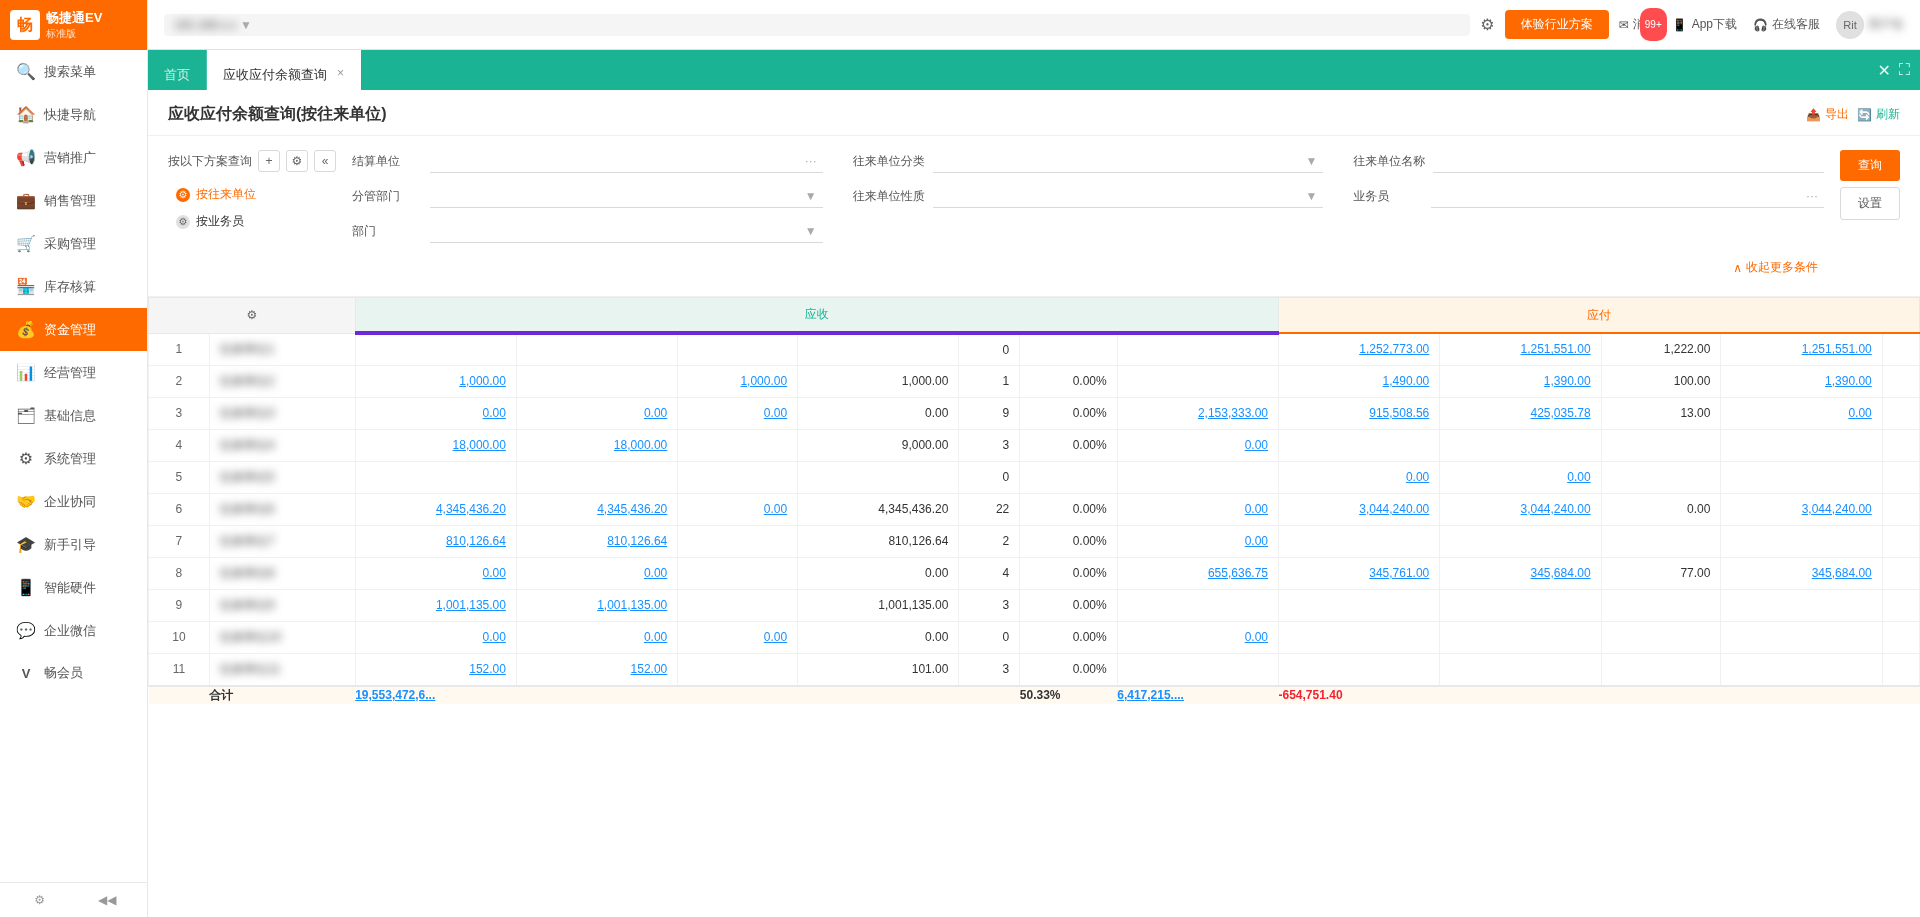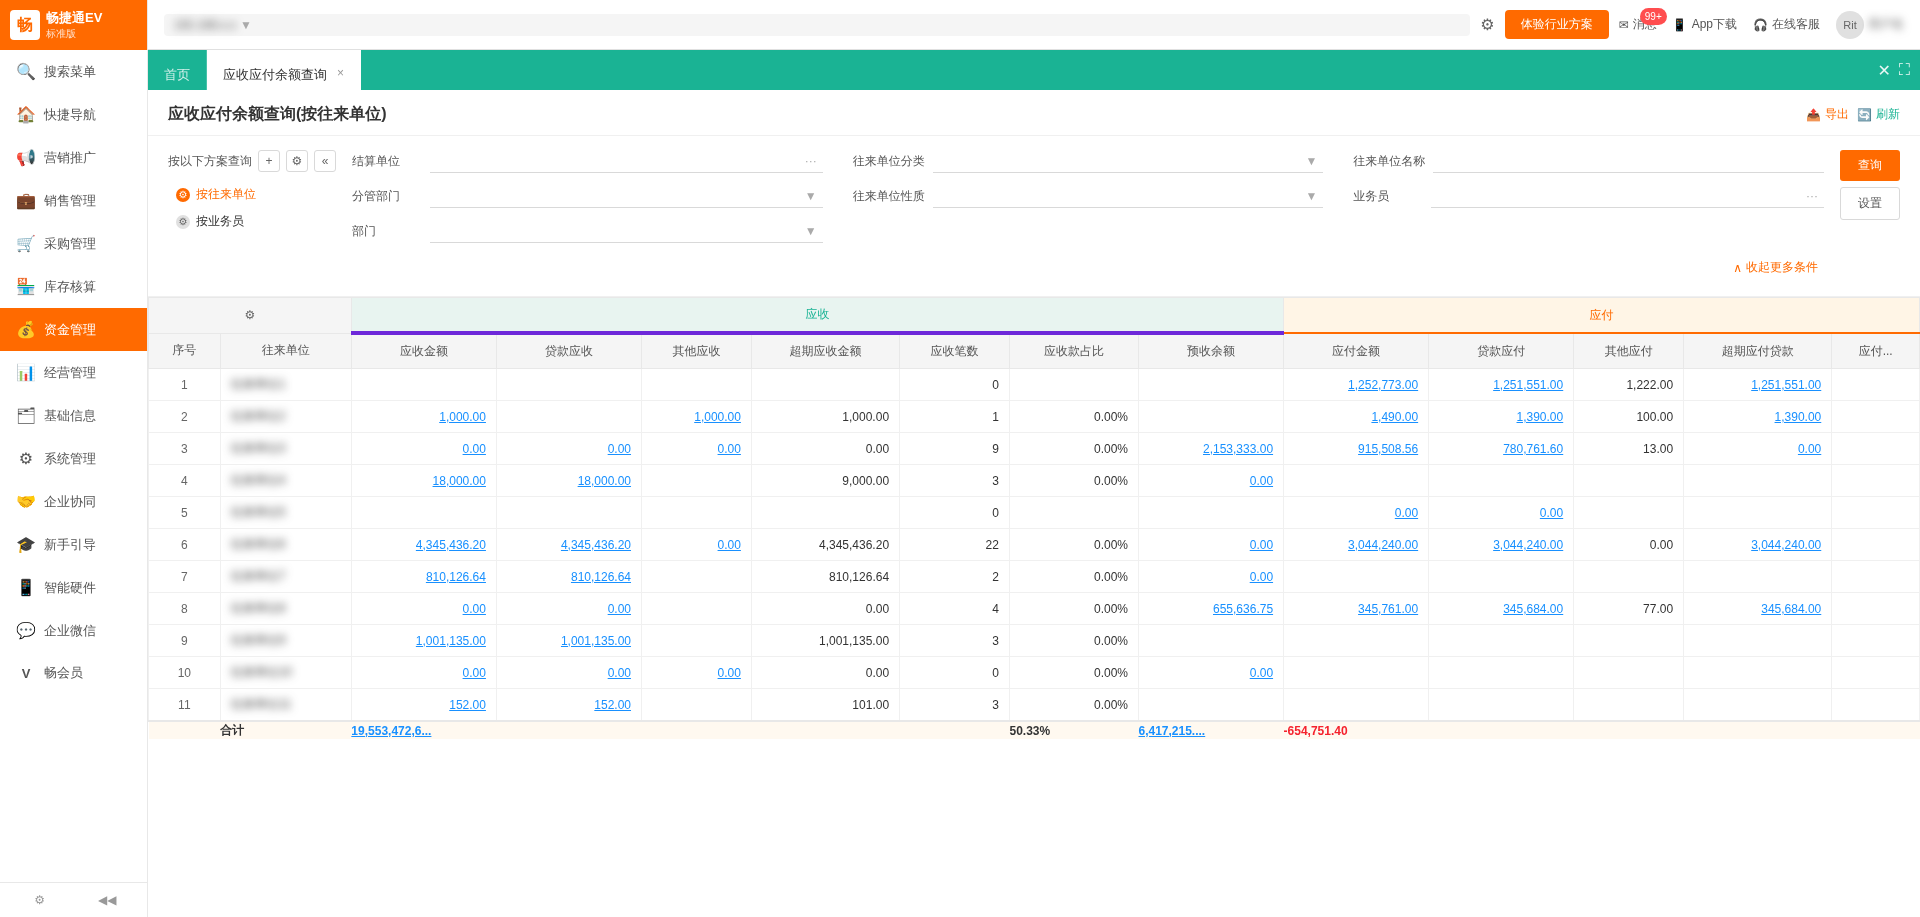--- a/index.html
+++ b/index.html
@@ -43,21 +43,21 @@
       border-radius: 4px; padding: 4px 10px; font-size: 12px; color: #555; flex: 1;
     }
     .topbar-breadcrumb .chevron { color: #aaa; }
     .topbar-gear { color: #666; cursor: pointer; font-size: 16px; }
     .topbar-promo {
       background: #ff6a00; color: #fff; padding: 6px 16px; border-radius: 4px;
       font-size: 12px; cursor: pointer;
     }
     .topbar-right { display: flex; align-items: center; gap: 16px; margin-left: auto; }
     .topbar-badge-btn { position: relative; display: flex; align-items: center; gap: 4px; cursor: pointer; color: #555; font-size: 12px; }
-    .badge { background: #ff4d4f; color: #fff; font-size: 10px; border-radius: 10px; padding: 3px 5px; min-width: 18px; text-align: center; position: absolute; top: -8px; right: -10px; }
+    .badge { background: #ff4d4f; color: #fff; font-size: 10px; border-radius: 10px; padding: 11px 5px; min-width: 18px; text-align: center; position: absolute; top: -8px; right: -10px; }
     .topbar-user { display: flex; align-items: center; gap: 4px; cursor: pointer; font-size: 12px; color: #555; }
     .user-avatar { width: 28px; height: 28px; background: #e0e0e0; border-radius: 50%; display: flex; align-items: center; justify-content: center; font-size: 11px; color: #666; }
 
     
     #tabbar {
       position: fixed; left: 148px; top: 50px; right: 0; height: 40px;
       background: #1ab394; display: flex; align-items: stretch;
     }
     .tab-item {
       display: flex; align-items: flex-start; padding: 16px 16px; cursor: pointer;
@@ -367,36 +367,20 @@
     <div class="table-container">
       <table>
         <thead>
           <tr class="group-header">
             <th colspan="2">
               <span class="table-gear">⚙</span>
             </th>
             <th colspan="7" style="background:#e8f4f0; color:#1ab394; border-bottom:4px solid #6d28d9;">应收</th>
             <th colspan="5" style="background:#fff5e6; color:#ff6a00; border-bottom:2px solid #ff6a00;">应付</th>
           </tr>
-          <tr>
-            <th>序号</th>
-            <th>往来单位</th>
-            <th>应收金额</th>
-            <th>贷款应收</th>
-            <th>其他应收</th>
-            <th>超期应收金额</th>
-            <th>应收笔数</th>
-            <th>应收款占比</th>
-            <th>预收余额</th>
-            <th>应付金额</th>
-            <th>贷款应付</th>
-            <th>其他应付</th>
-            <th>超期应付贷款</th>
-            <th>应付...</th>
-          </tr>
         </thead>
         <tbody id="table-body">
         <tr>
               <td style="text-align: center;">1</td>
               <td style="text-align: left;"><span class="blurred">往来单位1</span></td>
               <td></td>
               <td></td>
               <td></td>
               <td></td>
               <td>0</td>
@@ -428,21 +412,21 @@
               <td style="text-align: center;">3</td>
               <td style="text-align: left;"><span class="blurred">往来单位3</span></td>
               <td class="link-val">0.00</td>
               <td class="link-val">0.00</td>
               <td class="link-val">0.00</td>
               <td>0.00</td>
               <td>9</td>
               <td>0.00%</td>
               <td class="link-val">2,153,333.00</td>
               <td class="link-val">915,508.56</td>
-              <td class="link-val">780,761.60</td>
+              <td class="link-val">425,035.78</td>
               <td>13.00</td>
               <td class="link-val">0.00</td>
               <td></td>
             </tr>
             <tr>
               <td style="text-align: center;">4</td>
               <td style="text-align: left;"><span class="blurred">往来单位4</span></td>
               <td class="link-val">18,000.00</td>
               <td class="link-val">18,000.00</td>
               <td></td>

